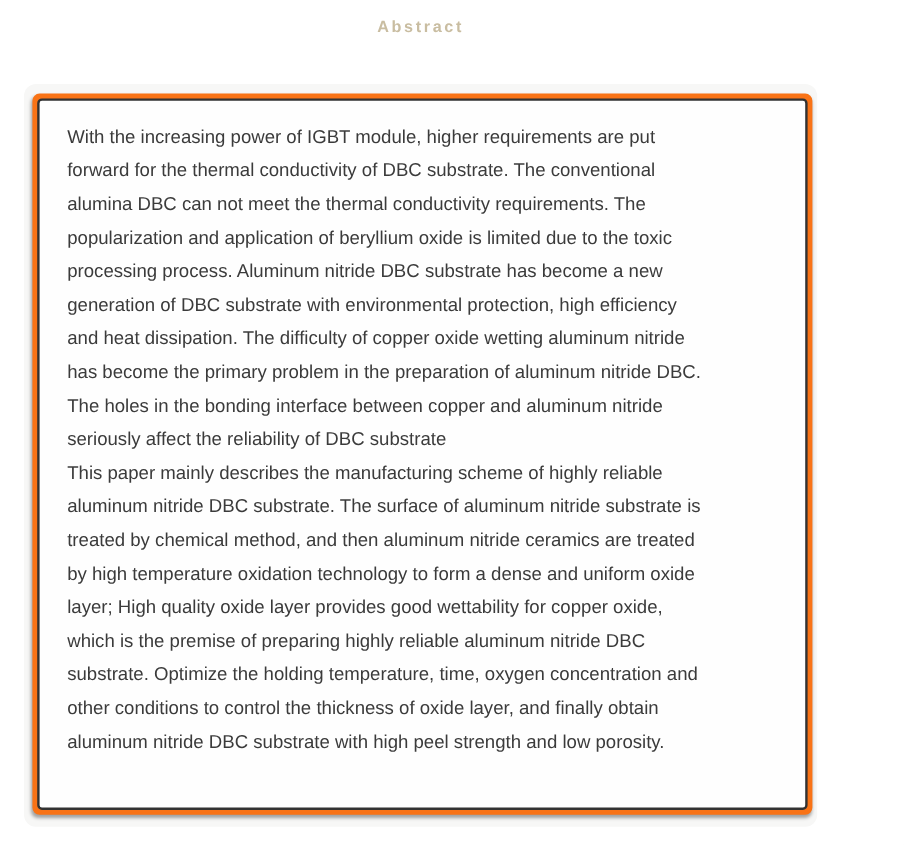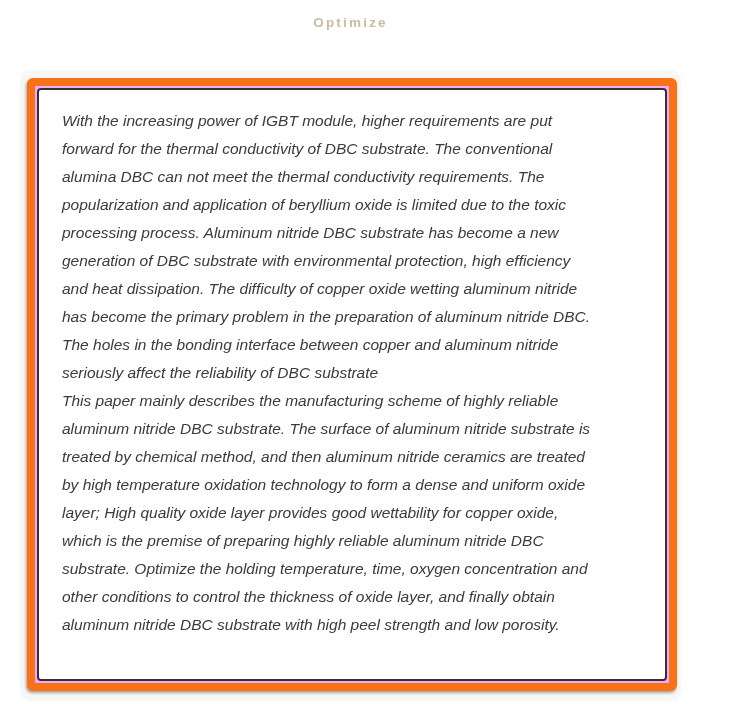--- a/index.html
+++ b/index.html
@@ -28,47 +28,46 @@
     letter-spacing: 2.2px;
     color: #c9bda1;
   }
   .card {
     margin-top: 34px;
     background: #f7f7f6;
     border-radius: 10px;
     padding: 8px 4px 10px 7px;
   }
   .frame {
-    background: #f0abfc;
-    border: 8px solid #f97316;
+    background: #f97316;
+    border: 2px solid #f97316;
     border-radius: 6px;
     padding: 2px;
     box-shadow: -1px 2px 3px rgba(0,0,0,0.35);
-    font-style: italic;
   }
   .frame-inner {
     border: 2px solid #323232;
     border-radius: 4px;
     background: #fefefe;
     padding: 17px 18px 40px 23px;
   }
   .para {
     margin: 0;
     font-size: 15.5px;
     line-height: 28px;
     color: #3b3b3b;
     white-space: pre-line;
   }
 </style>
 </head>
 <body>
 
 <div class="page">
   <div class="column">
-    <h2 class="heading">Optimize</h2>
+    <h2 class="heading">Abstract</h2>
     <div class="card">
       <div class="frame">
         <div class="frame-inner">
           <p class="para">With the increasing power of IGBT module, higher requirements are put
 forward for the thermal conductivity of DBC substrate. The conventional
 alumina DBC can not meet the thermal conductivity requirements. The
 popularization and application of beryllium oxide is limited due to the toxic
 processing process. Aluminum nitride DBC substrate has become a new
 generation of DBC substrate with environmental protection, high efficiency
 and heat dissipation. The difficulty of copper oxide wetting aluminum nitride

